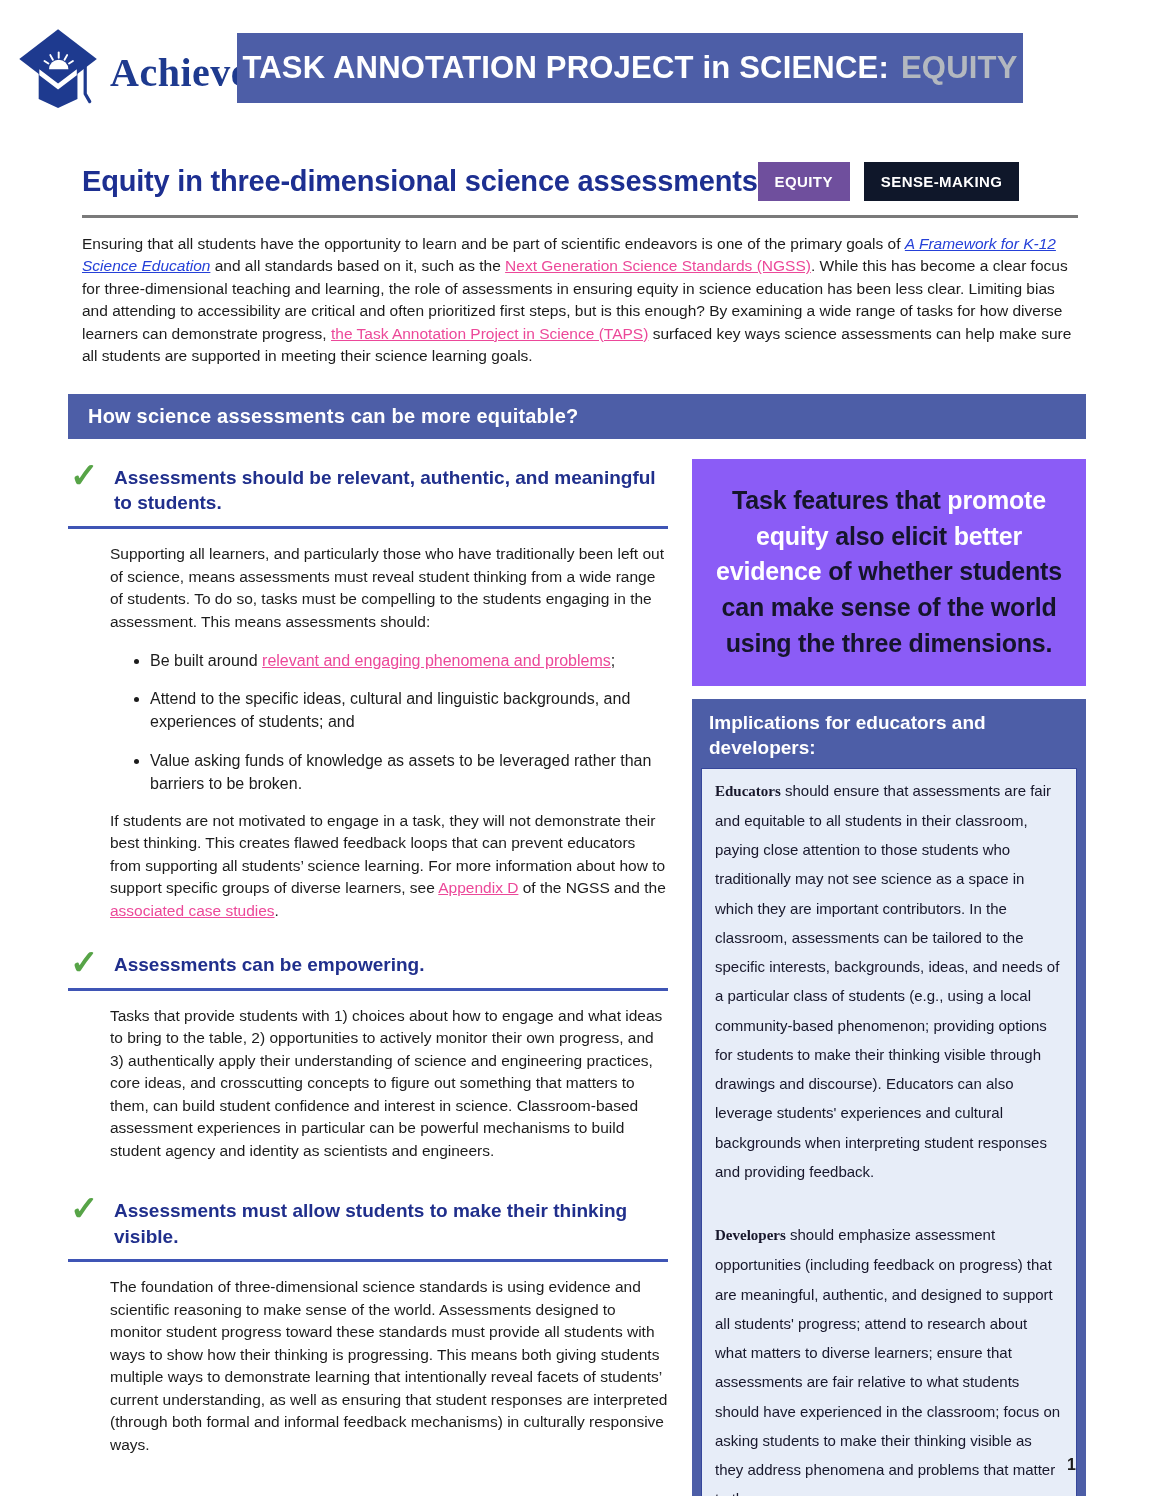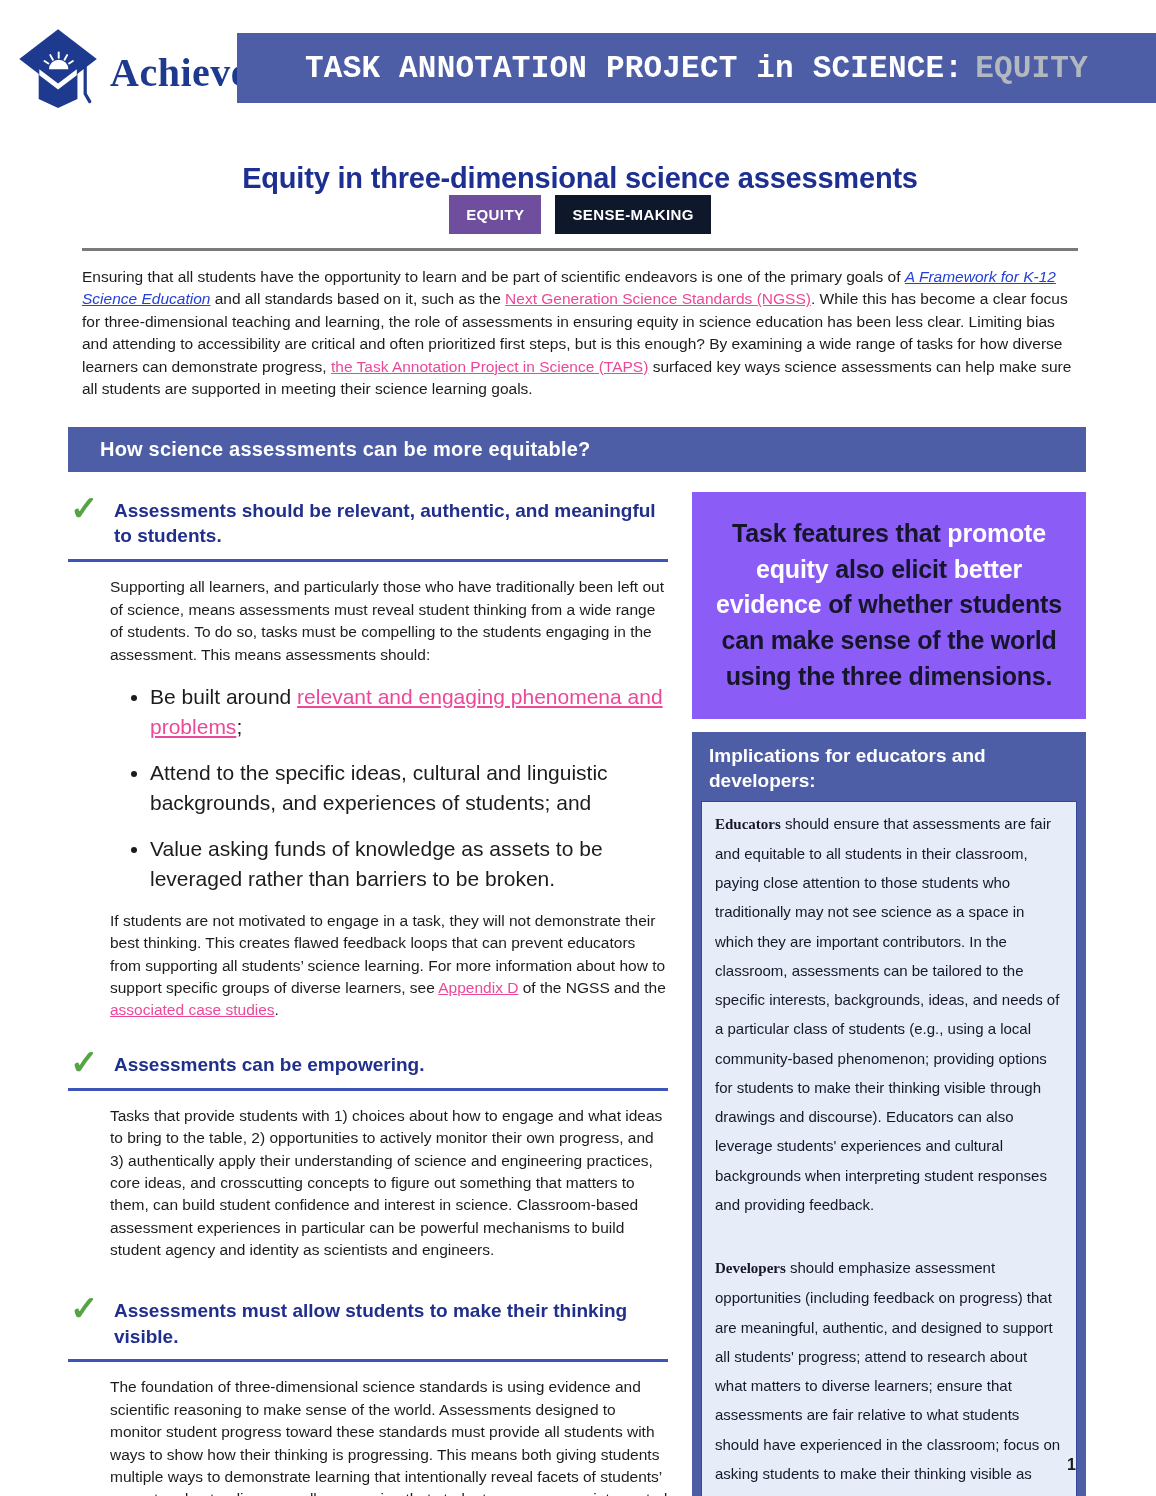--- a/index.html
+++ b/index.html
@@ -5,52 +5,52 @@
   * { margin:0; padding:0; box-sizing:border-box; }
   html,body { background:#ffffff; }
   .page {
     position:relative; width:1156px; height:1496px; margin:0 auto;
     background:#ffffff; font-family:"Liberation Sans", sans-serif; overflow:hidden;
   }
   
   .logo-wrap { position:absolute; top:24px; left:18px; display:flex; align-items:center; gap:8px; }
   .logo-text { font-family:"Liberation Serif", serif; font-weight:bold; font-size:40px; color:#1e3a8f; letter-spacing:0.5px; }
   .banner {
-    position:absolute; left:237px; top:33px; width:919px; height:70px;
-    background:#4d5ea7; display:flex; align-items:center; justify-content:center; gap:12px;font-family:Liberation Mono, monospace;
+    position:absolute; left:237px; top:33px; width:786px; height:70px;
+    background:#4d5ea7; display:flex; align-items:center; justify-content:center; gap:12px;
   }
   .banner-main { color:#ffffff; font-weight:bold; font-size:31px; letter-spacing:0.2px; }
   .banner-eq { color:#b3b8bf; font-weight:bold; font-size:31px; letter-spacing:0.2px; }
   
   .content { position:absolute; top:162px; left:82px; width:996px; }
-  .title-row { display:flex; justify-content:flex-start; align-items:center;flex-direction:column; }
+  .title-row { display:flex; justify-content:flex-start; align-items:center; }
   .page-title { font-size:29px; font-weight:bold; color:#1d2f91; letter-spacing:-0.2px; }
   .badges { display:flex; gap:14px; }
   .badge { color:#ffffff; font-weight:bold; font-size:15px; padding:11px 17px; letter-spacing:0.4px; white-space:nowrap; }
   .badge-equity { background:#6f4f9d; }
   .badge-sense { background:#0f172a; }
   .title-rule { border:none; border-top:3px solid #7a7a7a; margin:14px 0 15px 0; }
   .intro { font-size:15.5px; line-height:1.45; color:#1c1c1c; }
   .section-banner {
     margin:26px -8px 0 -14px; background:#4d5ea7; color:#ffffff;
-    font-weight:bold; font-size:20px; padding:11px 32px; letter-spacing:0.2px;
+    font-weight:bold; font-size:20px; padding:11px 20px; letter-spacing:0.2px;
   }
   
   .columns { display:flex; margin-left:-14px; margin-top:20px; gap:24px; }
   .left-col { flex:0 0 600px; width:600px; }
   .right-col { flex:0 0 394px; width:394px; }
   
   .sec-head {
     position:relative; padding:6px 0 10px 46px; color:#202f8c; font-weight:bold;
     font-size:19px; line-height:1.35; border-bottom:3px solid #3f55b5;
   }
   .check { position:absolute; left:2px; top:-6px; color:#57a447; font-size:34px; font-weight:bold; }
   .sec-body { padding:14px 0 0 42px; font-size:15.5px; line-height:1.45; color:#1c1c1c; }
   ul.bullets { margin:16px 0 14px 24px; padding-left:16px; }
-  ul.bullets li { margin-bottom:15px; font-size:21px; line-height:1.45; color:#1c1c1c; }
+  ul.bullets li { margin-bottom:15px; font-size:16px; line-height:1.45; color:#1c1c1c; }
   .sec-gap { height:24px; }
   .sec-gap-lg { height:30px; }
   
   .sg-link { color:#ec4899; text-decoration:underline; cursor:pointer; }
   .sg-linkit { color:#2540d8; text-decoration:underline; font-style:italic; cursor:pointer; }
   .sg-bold { font-weight:bold;font-family:Liberation Serif, serif; }
   .sg-white { color:#ffffff; }
   
   .callout {
     background:#8b5cf6; padding:24px 16px; text-align:center; font-weight:bold;

